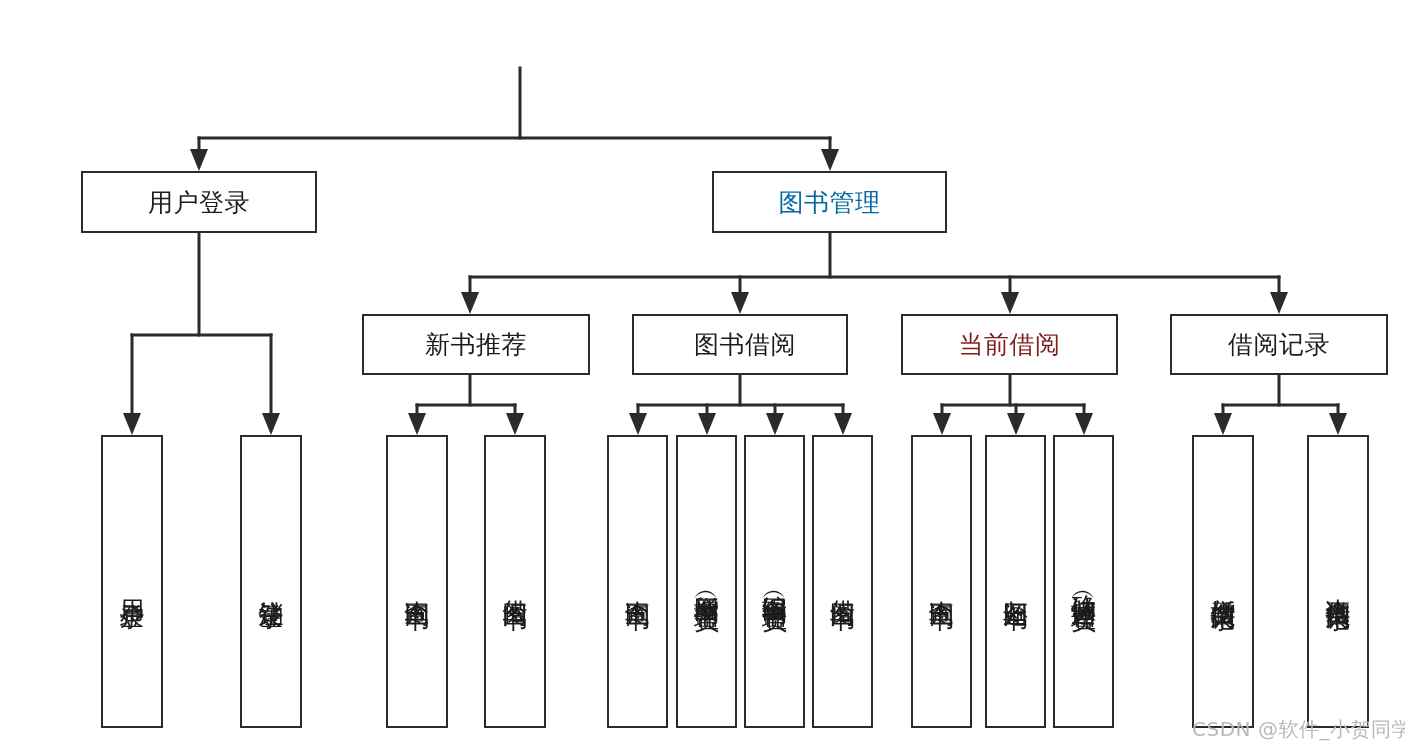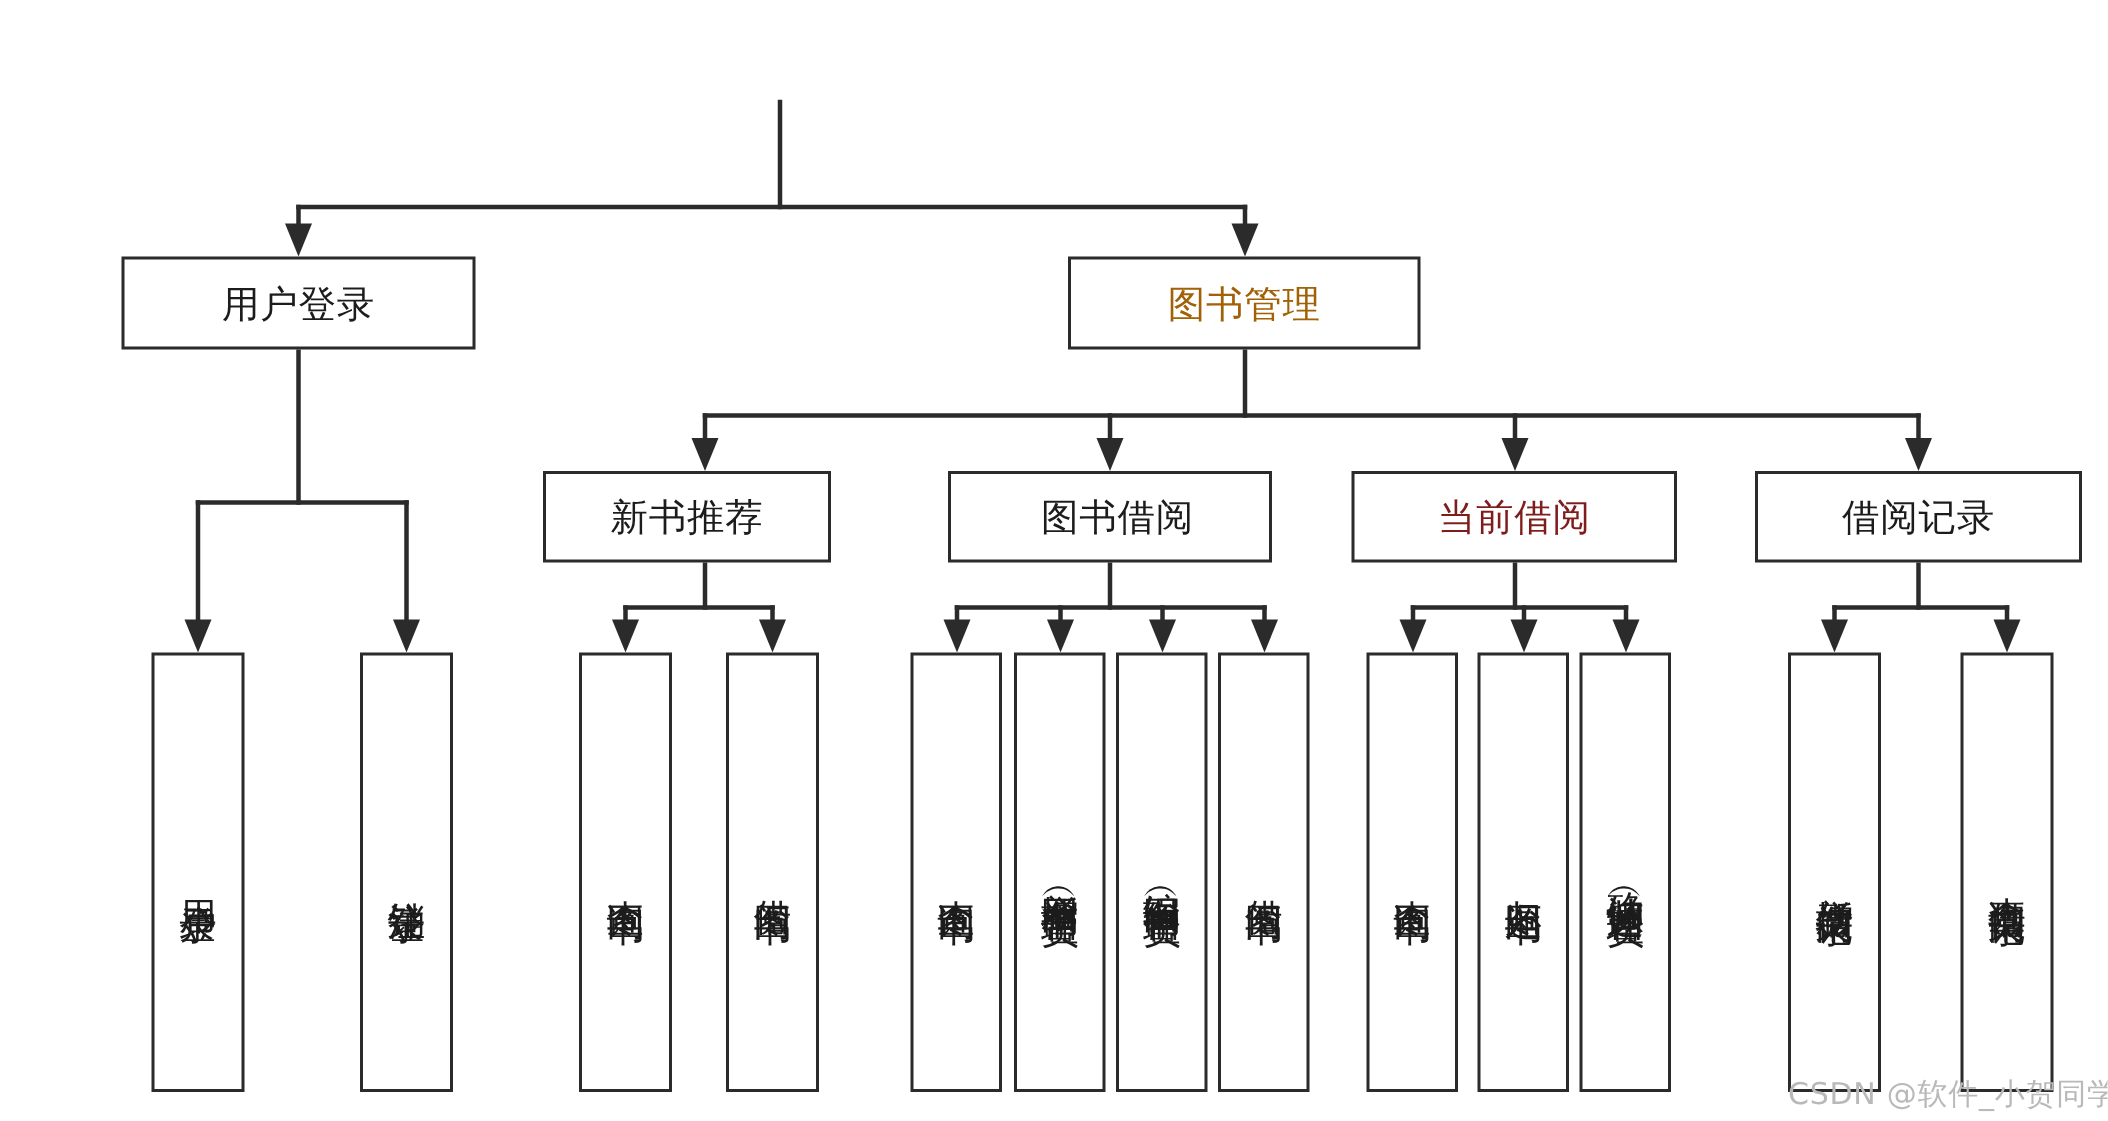--- a/index.html
+++ b/index.html
@@ -140,23 +140,23 @@
       <polygon points="1214,413 1232,413 1223,435" fill="#2b2b2b"></polygon>
       <line x1="1338" y1="405" x2="1338" y2="415" stroke="#2b2b2b" stroke-width="3" stroke-linecap="square"></line>
       <polygon points="1329,413 1347,413 1338,435" fill="#2b2b2b"></polygon>
     </svg>
 
   <div class="node-layer" id="node-layer">
       <div class="node horizontal" style="left: 81px; top: 171px; width: 236px; height: 62px; background: rgb(255, 255, 255); border-color: rgb(43, 43, 43);">
         <span class="node-label" style="color: rgb(28, 28, 28);">用户登录</span>
       </div>
       <div class="node horizontal" style="left: 712px; top: 171px; width: 235px; height: 62px; background: rgb(255, 255, 255); border-color: rgb(43, 43, 43);">
-        <span class="node-label" style="color: #a16207;">图书管理</span>
-      </div>
-      <div class="node horizontal" style="left: 362px; top: 314px; width: 192px; height: 61px; background: rgb(255, 255, 255); border-color: rgb(43, 43, 43);">
+        <span class="node-label" style="color: #0369a1;">图书管理</span>
+      </div>
+      <div class="node horizontal" style="left: 362px; top: 314px; width: 228px; height: 61px; background: rgb(255, 255, 255); border-color: rgb(43, 43, 43);">
         <span class="node-label" style="color: rgb(28, 28, 28);">新书推荐</span>
       </div>
       <div class="node horizontal" style="left: 632px; top: 314px; width: 216px; height: 61px; background: rgb(255, 255, 255); border-color: rgb(43, 43, 43);">
         <span class="node-label" style="color: rgb(28, 28, 28); margin-left: 10px;">图书借阅</span>
       </div>
       <div class="node horizontal" style="left: 901px; top: 314px; width: 217px; height: 61px; background: rgb(255, 255, 255); border-color: rgb(43, 43, 43);">
         <span class="node-label" style="color: #7f1d1d;">当前借阅</span>
       </div>
       <div class="node horizontal" style="left: 1170px; top: 314px; width: 218px; height: 61px; background: rgb(255, 255, 255); border-color: rgb(43, 43, 43); align-items: center;">
         <span class="node-label" style="color: rgb(28, 28, 28);">借阅记录</span>

